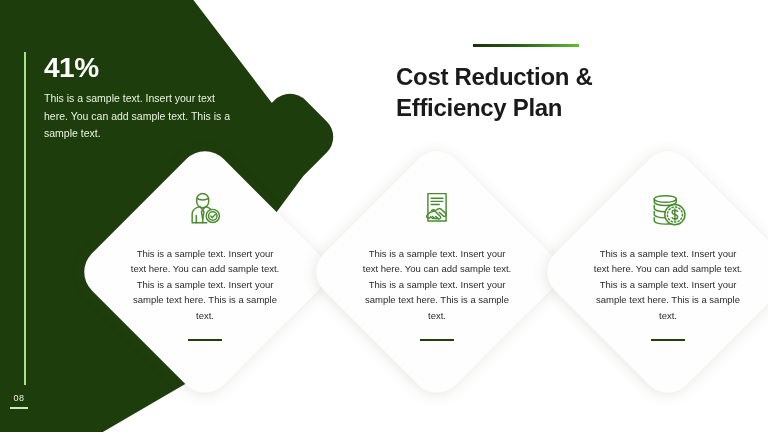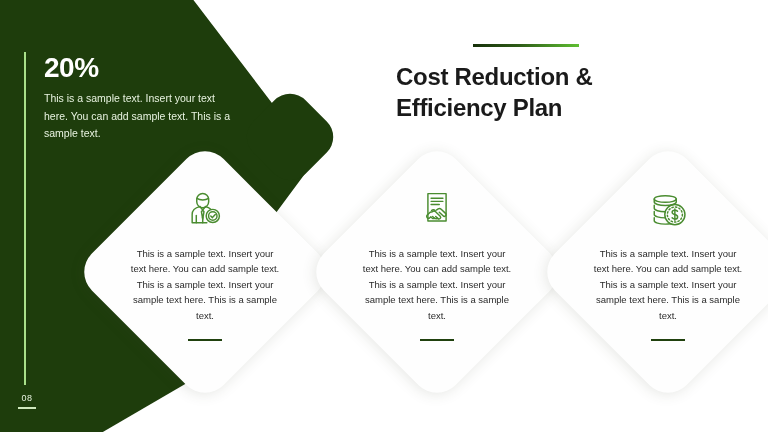--- a/index.html
+++ b/index.html
@@ -96,21 +96,21 @@
   .stat-desc {
     color: #e8f3e0;
     font-size: 10.5px;
     line-height: 1.65;
     margin: 0;
   }
 
   
   .page-num-wrap {
     position: absolute;
-    left: 18px;
+    left: 10px;
     top: 394px;
     z-index: 5;
     text-align: center;
   }
   .page-num {
     color: #e6f2de;
     font-size: 9px;
     letter-spacing: 0.5px;
     line-height: 1;
   }
@@ -198,21 +198,21 @@
 <div id="slide">
 
   <div class="green-panel"></div>
   <div class="green-panel-round"></div>
   <div class="green-panel-round2"></div>
   <div class="panel-mask"></div>
 
   <div class="accent-vline"></div>
 
   <div class="stat-block">
-    <div class="stat-value">20%</div>
+    <div class="stat-value">41%</div>
     <p class="stat-desc">This is a sample text. Insert your text here. You can add sample text. This is a sample text.</p>
   </div>
 
   <div class="page-num-wrap">
     <div class="page-num">08</div>
     <div class="page-num-rule"></div>
   </div>
 
   <div class="title-wrap">
     <div class="title-rule"></div>

